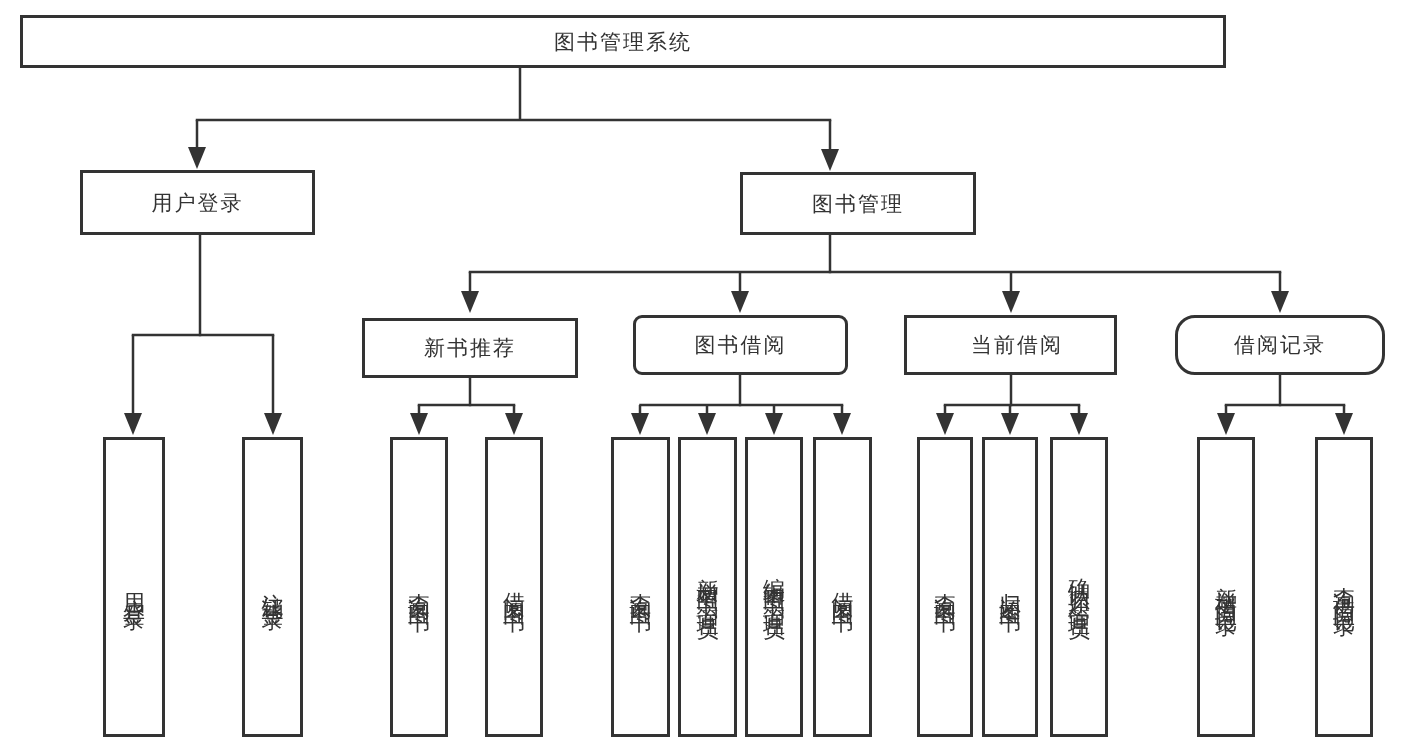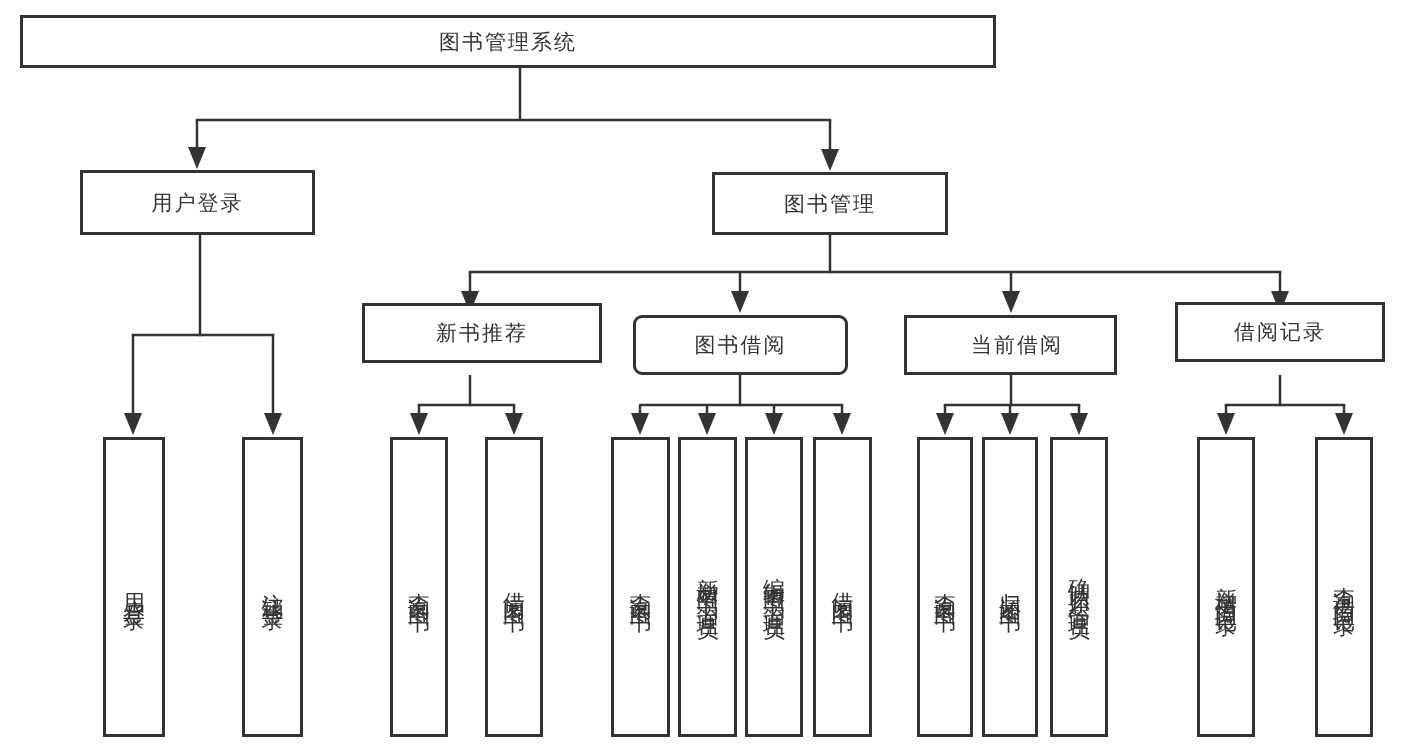--- a/index.html
+++ b/index.html
@@ -126,48 +126,48 @@
     <g>
       <line x1="1280" y1="375" x2="1280" y2="406.25"></line>
       <line x1="1224.75" y1="405" x2="1345.25" y2="405"></line>
       <line x1="1226" y1="405" x2="1226" y2="414"></line>
       <polygon points="1217,413 1235,413 1226,435"></polygon>
       <line x1="1344" y1="405" x2="1344" y2="414"></line>
       <polygon points="1335,413 1353,413 1344,435"></polygon>
     </g>
   </svg>
 
-  <div class="box" style="left:20px; top:15px; width:976px; height:53px;text-align:right;">
+  <div class="box" style="left:20px; top:15px; width:1206px; height:53px;text-align:right;">
     <span class="hlabel">图书管理系统</span>
   </div>
 
   <div class="box" style="left:80px; top:170px; width:235px; height:65px;">
     <span class="hlabel">用户登录</span>
   </div>
-  <div class="box" style="left:712px; top:172px; width:236px; height:63px;">
+  <div class="box" style="left:740px; top:172px; width:236px; height:63px;">
     <span class="hlabel">图书管理</span>
   </div>
 
   <div class="box" style="left:103px; top:437px; width:62px; height:300px;">
     <span class="vtext">用户登录</span>
   </div>
   <div class="box" style="left:242px; top:437px; width:61px; height:300px;">
     <span class="vtext">注销登录</span>
   </div>
 
-  <div class="box" style="left:362px; top:303px; width:240px; height:60px;">
+  <div class="box" style="left:362px; top:318px; width:216px; height:60px;">
     <span class="hlabel">新书推荐</span>
   </div>
   <div class="box" style="left:633px; top:315px; width:215px; height:60px;border-radius:9px;">
     <span class="hlabel">图书借阅</span>
   </div>
   <div class="box" style="left:904px; top:315px; width:213px; height:60px;padding-left:13px;">
     <span class="hlabel">当前借阅</span>
   </div>
-  <div class="box" style="left:1175px; top:302px; width:210px; height:60px;">
+  <div class="box" style="left:1175px; top:315px; width:210px; height:60px;border-radius:20px;">
     <span class="hlabel">借阅记录</span>
   </div>
 
   <div class="box" style="left:390px; top:437px; width:58px; height:300px;">
     <span class="vtext">查询图书</span>
   </div>
   <div class="box" style="left:485px; top:437px; width:58px; height:300px;">
     <span class="vtext">借阅图书</span>
   </div>
 

